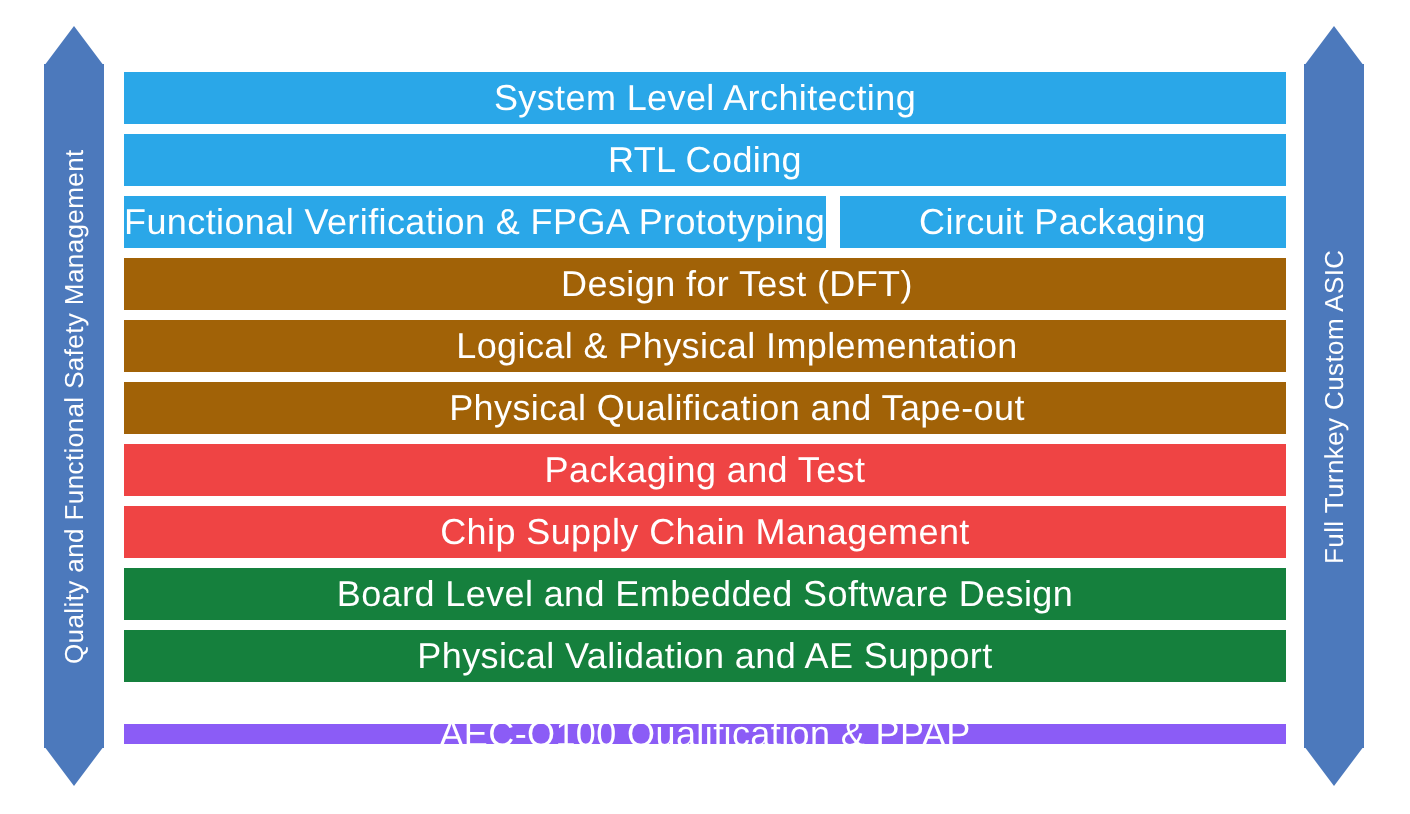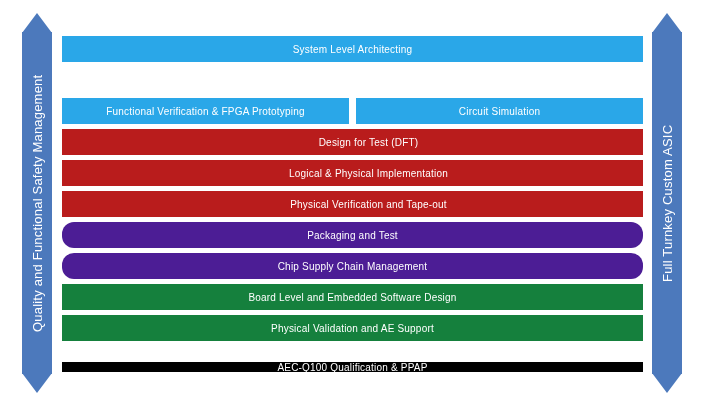--- a/index.html
+++ b/index.html
@@ -19,57 +19,58 @@
   .v-arrow .vlabel{position:absolute;top:0;bottom:0;left:50%;transform:translateX(-50%) rotate(180deg);
       writing-mode:vertical-rl;display:flex;align-items:center;justify-content:center;
       color:#ffffff;font-size:13px;white-space:nowrap;letter-spacing:0.2px;}
   .arrow-left{left:22px;}
   .arrow-right{left:652px;}
 
   
   .bars{position:absolute;left:62px;top:36px;width:581px;}
   .bar-row{display:flex;gap:7px;height:26px;margin-bottom:5px;}
   .bar{flex:1;display:flex;align-items:center;justify-content:center;
-       color:#ffffff;font-size:10px;white-space:nowrap;letter-spacing:0.2px;}
+       color:#ffffff;font-size:18px;white-space:nowrap;letter-spacing:0.2px;}
   .c-lightblue{background:#2AA7E8;}
-  .c-slate{background:#b91c1c;padding-left:32px;}
-  .c-blue{background:#4c1d95;border-radius:12px;}
+  .c-slate{background:#a16207;padding-left:32px;}
+  .c-blue{background:#ef4444;}
   .c-navy{background:#15803d;}
-  .c-gray{background:#000000;margin-top:16px;}
+  .c-gray{background:#8b5cf6;margin-top:16px;}
 </style>
 </head>
 <body>
 
 <div class="stage">
 
   <div class="v-arrow arrow-left">
     <div class="body"></div>
     <div class="tip-top"></div>
     <div class="tip-bottom"></div>
     <div class="vlabel">Quality and Functional Safety Management</div>
   </div>
 
   <div class="bars">
     <div class="bar-row">
       <div class="bar c-lightblue">System Level Architecting</div>
     </div>
     <div class="bar-row">
+      <div class="bar c-lightblue">RTL Coding</div>
     </div>
     <div class="bar-row">
       <div class="bar c-lightblue">Functional Verification &amp; FPGA Prototyping</div>
-      <div class="bar c-lightblue">Circuit Simulation</div>
+      <div class="bar c-lightblue">Circuit Packaging</div>
     </div>
     <div class="bar-row">
       <div class="bar c-slate">Design for Test (DFT)</div>
     </div>
     <div class="bar-row">
       <div class="bar c-slate">Logical &amp; Physical Implementation</div>
     </div>
     <div class="bar-row">
-      <div class="bar c-slate">Physical Verification and Tape-out</div>
+      <div class="bar c-slate">Physical Qualification and Tape-out</div>
     </div>
     <div class="bar-row">
       <div class="bar c-blue">Packaging and Test</div>
     </div>
     <div class="bar-row">
       <div class="bar c-blue">Chip Supply Chain Management</div>
     </div>
     <div class="bar-row">
       <div class="bar c-navy">Board Level and Embedded Software Design</div>
     </div>

